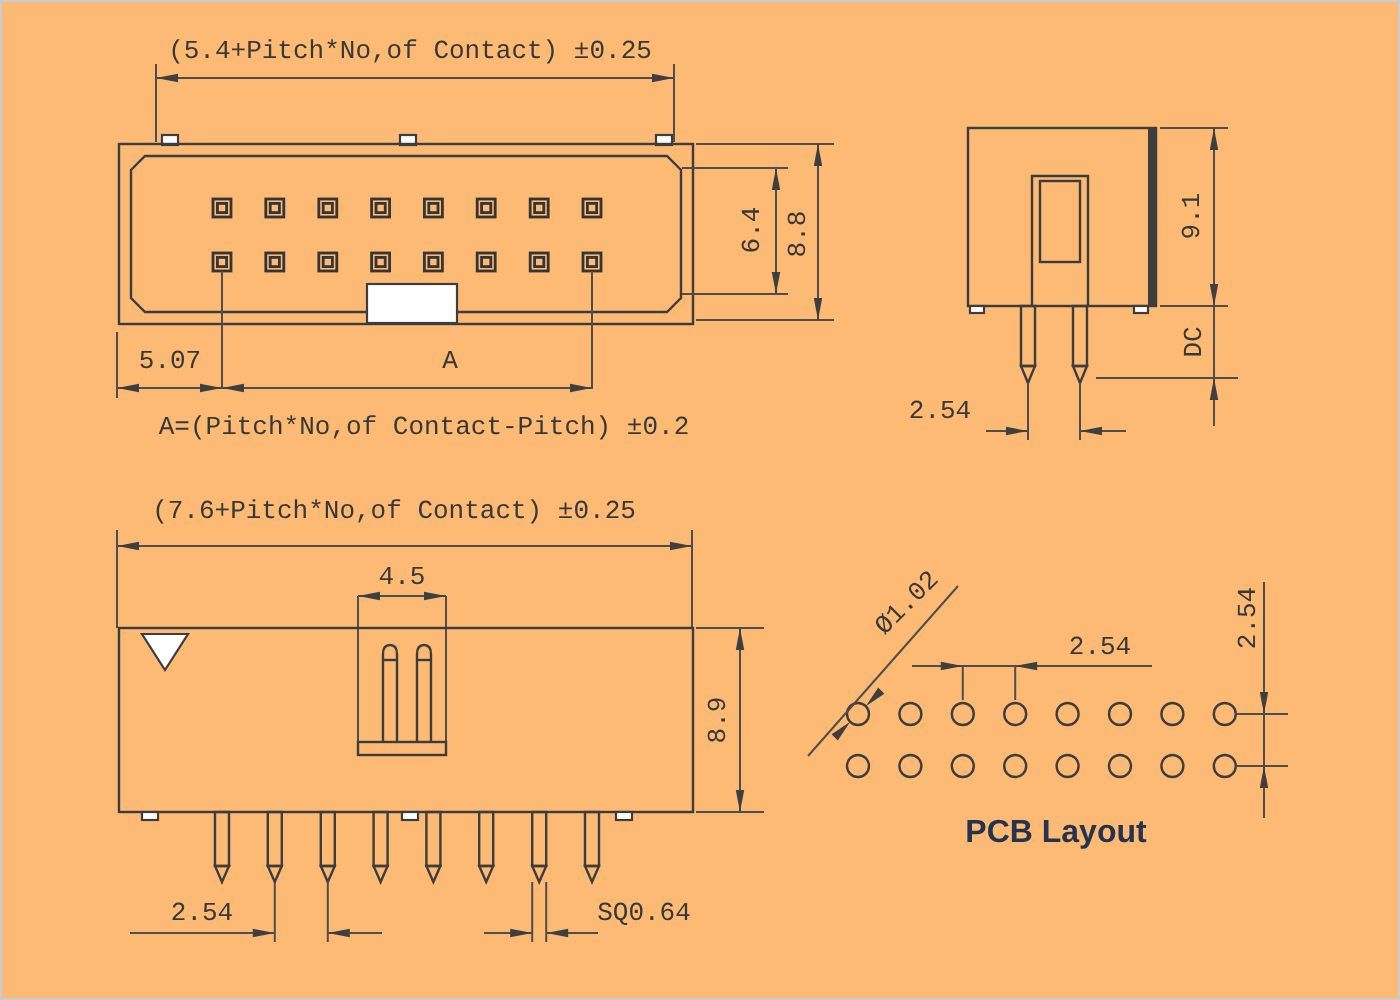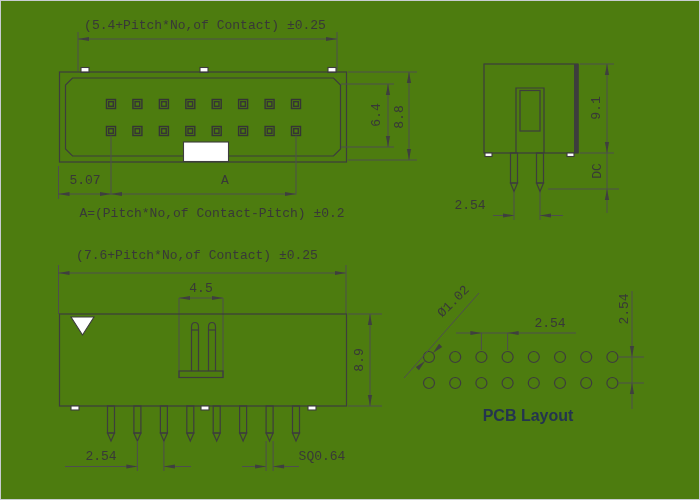--- a/index.html
+++ b/index.html
@@ -1,18 +1,18 @@
 <!DOCTYPE html>
 <html><head>
 <meta charset="utf-8">
 <style>
   html,body{margin:0;padding:0;background:#fff;}
   .page{
     position:relative;width:700px;height:500px;box-sizing:border-box;
-    background:#4d7c0f;border:1px solid #c9cdd1;overflow:hidden;
+    background:#fdba74;border:1px solid #c9cdd1;overflow:hidden;
     font-family:"Liberation Sans",sans-serif;
   }
   svg{display:block;}
   .o{fill:none;stroke:#3d3d3d;stroke-width:1.2;}          
   .p{fill:none;stroke:#353535;stroke-width:1.4;}          
   .d{fill:none;stroke:#4e4e4e;stroke-width:1;}            
   .w{fill:#ffffff;stroke:#3d3d3d;stroke-width:1.1;}       
   .a{fill:#3f3f3f;stroke:none;}                           
   .solid{fill:#3d3d3d;stroke:none;}
   .t{font-family:"Liberation Mono","DejaVu Sans Mono",monospace;font-size:13px;fill:#383838;}

